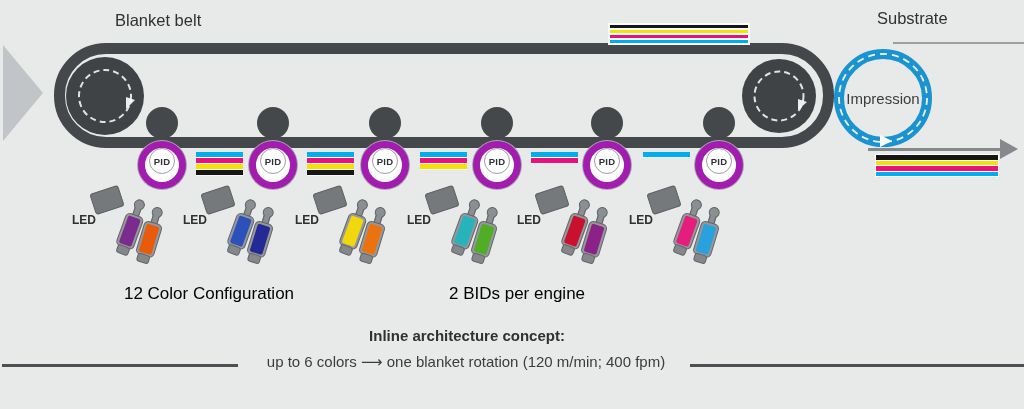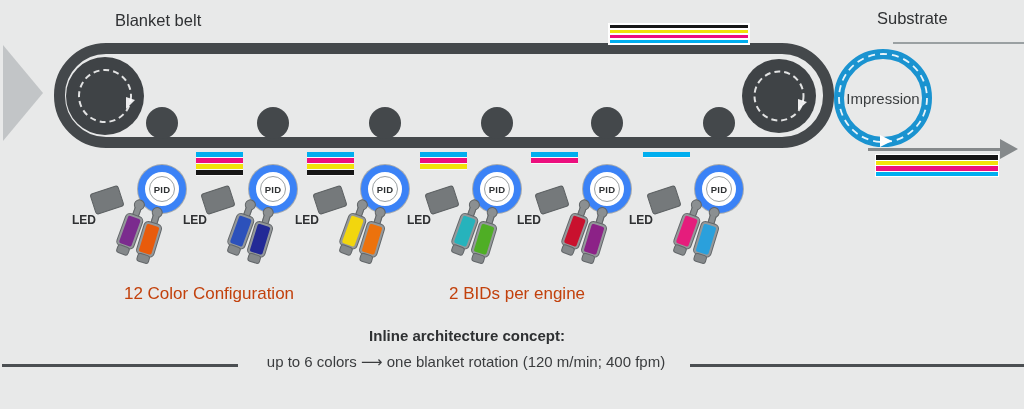--- a/index.html
+++ b/index.html
@@ -8,21 +8,21 @@
     background:#e8e9e9; overflow:hidden;
     font-family:"Liberation Sans", sans-serif; color:#333537;
   }
   .abs{position:absolute;}
 
   
   .lbl{position:absolute; white-space:nowrap;}
   .lbl-top{font-size:16.5px; color:#2f3133;}
   #blanket-belt-label{left:115px; top:11px;}
   #substrate-label{left:877px; top:9px;}
-  .caption{position:absolute; top:284px; font-size:17px; transform:translateX(-50%); color:#c2410c;}
+  .caption{position:absolute; top:284px; font-size:17px; transform:translateX(-50%); color:#000000;}
   #caption-colors{left:209px;}
   #caption-bids{left:517px;}
   #caption-engines{left:740px;}
   #bottom-title{position:absolute; top:327px; left:467px; transform:translateX(-50%); font-size:15px; font-weight:bold; color:#2f3133;}
   #bottom-line1{position:absolute; top:353px; left:466px; transform:translateX(-50%); font-size:15px; color:#3a3c3e;}
   #bottom-line2{position:absolute; top:379px; left:466px; transform:translateX(-50%); font-size:15px; color:#3a3c3e;}
   .rule{position:absolute; height:2.5px; background:#4b4f52;}
   #rule-left{left:2px; top:364px; width:236px;}
   #rule-right{left:690px; top:364px; width:334px;}
 
@@ -35,23 +35,23 @@
     box-sizing:border-box; border:11px solid #44484b; border-radius:52px;}
   .drum{position:absolute; border-radius:50%; background:#3f4346;}
   #drum-left{left:66px; top:57px; width:78px; height:78px;}
   #drum-right{left:742px; top:59px; width:74px; height:74px;}
   .drum svg{position:absolute; left:0; top:0;}
 
   
   .engine{position:absolute; top:0; width:0; height:0;}
   .roller{position:absolute; left:-16px; top:107px; width:32px; height:32px;
     border-radius:50%; background:#44484b;}
-  .pid{position:absolute; left:-24px; top:165px; width:48px; height:48px;
-    box-sizing:border-box; border:7px solid #3b82f6; border-radius:50%;
-    background:#fff; display:flex; align-items:center; justify-content:center;
+  .pid{position:absolute; left:-24px; top:141px; width:48px; height:48px;
+    box-sizing:border-box; border:7px solid #a21caf; border-radius:50%;
+    background:#fff; display:flex; justify-content:center;
     box-shadow:0 0 0 1px #a7abad;}
   .pid-inner{width:26px; height:26px; box-sizing:border-box; border:1.5px solid #9ba1a3;
     border-radius:50%; display:flex; align-items:center; justify-content:center;
     font-size:9.5px; font-weight:bold; color:#2f3234; letter-spacing:.2px;}
   .led-unit{position:absolute; left:-70px; top:189px; width:28px; height:20px;
     background:#75797b; border:1px solid #5c6062; border-radius:3px;
     transform:rotate(-18deg);}
   .led-label{position:absolute; left:-93px; top:213px; width:30px; text-align:center;
     font-size:12px; font-weight:bold; color:#2e3032;}
   .bid{position:absolute; width:17px; height:57px; transform:rotate(20deg);}

